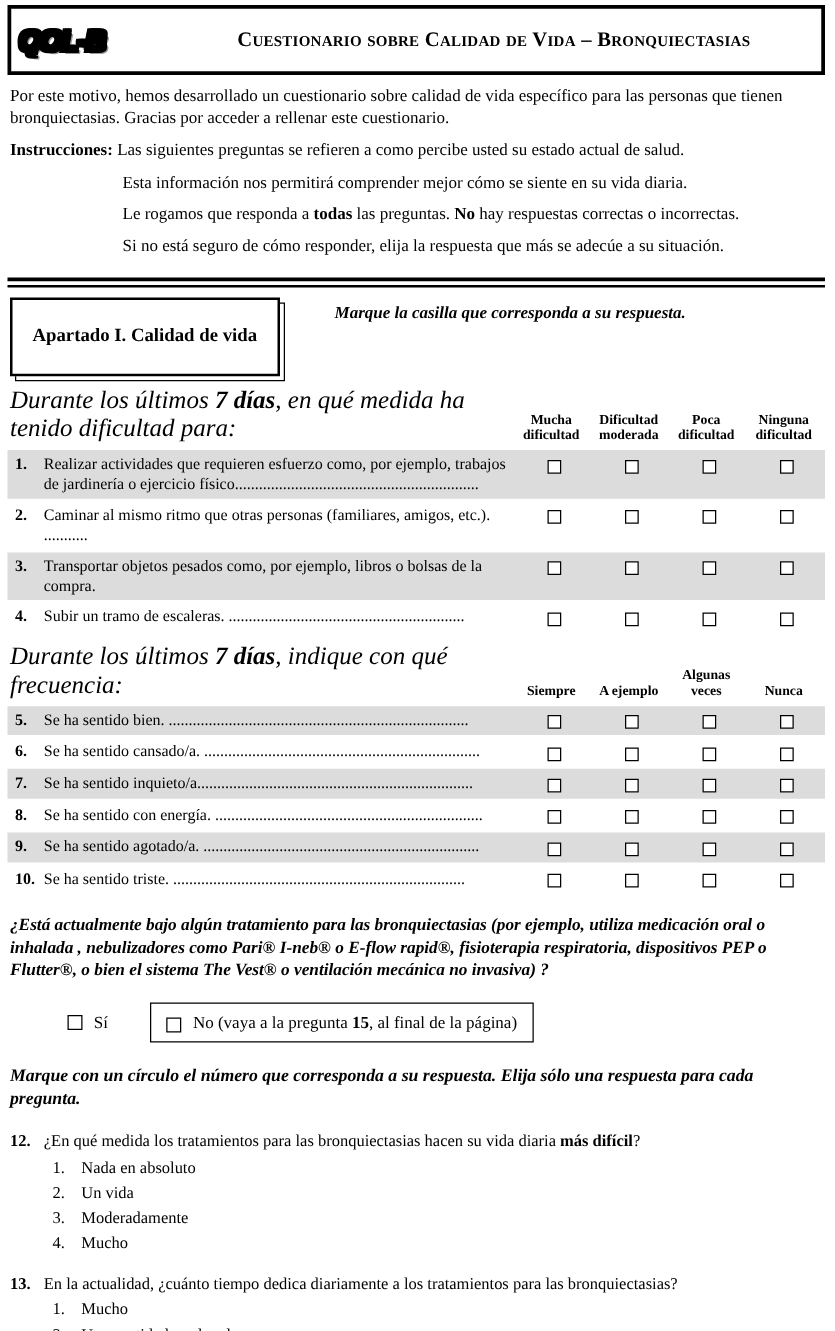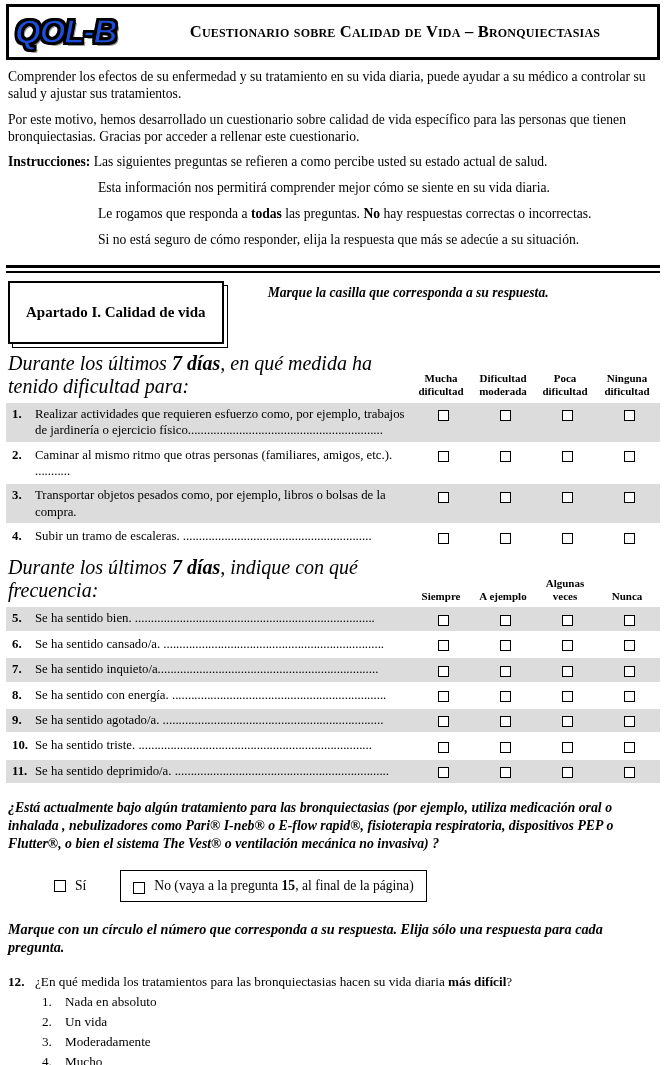--- a/index.html
+++ b/index.html
@@ -11,21 +11,21 @@
   }
 
   
   .header-box {
     border: 3px solid #000; display: flex; align-items: center;
     height: 56px; padding: 2px 10px 2px 6px; background: #fff;
   }
   .logo {
     width: 128px; flex: none;
     font-family: "Liberation Sans", sans-serif; font-weight: 900; font-style: italic;
-    font-size: 33px; letter-spacing: -1px; color: #1d4ed8;
+    font-size: 23px; letter-spacing: -1px; color: #000000;
     -webkit-text-stroke: 1.5px #000;
     text-shadow: -2px -2px 0 #000, 2px -2px 0 #000, -2px 2px 0 #000, 2px 2px 0 #000,
                  -2px 0 0 #000, 2px 0 0 #000, 0 -2px 0 #000, 0 2px 0 #000, 3px 3px 0 #999;
   }
   .title {
     flex: 1; text-align: center; font-weight: bold;
     font-variant: small-caps; font-size: 16.5px; letter-spacing: .2px;
   }
 
   
@@ -84,21 +84,20 @@
 <body>
 
 <div class="page">
 
   <div class="header-box">
     <div class="logo">QOL-B</div>
     <div class="title">Cuestionario sobre Calidad de Vida – Bronquiectasias</div>
   </div>
 
   <div class="intro">
-    <p>Comprender los efectos de su enfermedad y  su tratamiento  en su vida diaria,  puede ayudar a su médico a controlar su salud y ajustar sus tratamientos.</p>
     <p>Por este motivo, hemos desarrollado un cuestionario sobre calidad de vida específico para las personas que tienen bronquiectasias. Gracias por acceder a rellenar este cuestionario.</p>
     <p><b>Instrucciones:</b><span> Las siguientes preguntas se refieren a como percibe usted su estado actual de salud.</span></p>
     <p class="indent">Esta información nos permitirá comprender mejor cómo se siente en su vida diaria.</p>
     <p class="indent"><span>Le  rogamos que responda a </span><b>todas</b><span> las preguntas. </span><b>No</b><span> hay respuestas correctas o incorrectas.</span></p>
     <p class="indent">Si no está seguro de cómo responder, elija la respuesta que más se adecúe a su situación.</p>
   </div>
 
   <div class="divider"></div>
 
   <div class="apartado-row">
@@ -201,28 +200,20 @@
     <span class="cb-col"><span class="cb"></span></span>
   </div>
   <div class="q-row">
     <span class="q-num">10.</span>
     <span class="q-text">Se ha sentido triste. .........................................................................</span>
     <span class="cb-col"><span class="cb"></span></span>
     <span class="cb-col"><span class="cb"></span></span>
     <span class="cb-col"><span class="cb"></span></span>
     <span class="cb-col"><span class="cb"></span></span>
   </div>
-  <div class="q-row shade">
-    <span class="q-num">11.</span>
-    <span class="q-text">Se ha sentido deprimido/a. ...................................................................</span>
-    <span class="cb-col"><span class="cb"></span></span>
-    <span class="cb-col"><span class="cb"></span></span>
-    <span class="cb-col"><span class="cb"></span></span>
-    <span class="cb-col"><span class="cb"></span></span>
-  </div>
 
   <div class="treatment-q">¿Está actualmente bajo algún tratamiento para las bronquiectasias (por ejemplo, utiliza medicación oral o inhalada , nebulizadores como Pari®  I-neb® o E-flow rapid®, fisioterapia respiratoria, dispositivos PEP o Flutter®, o bien el sistema The Vest® o ventilación mecánica no invasiva)  ?</div>
 
   <div class="yesno-row">
     <span class="yes-opt">
       <span class="cb big"></span>
       <span>Sí</span>
     </span>
     <span class="no-box">
       <span class="cb big"></span>

